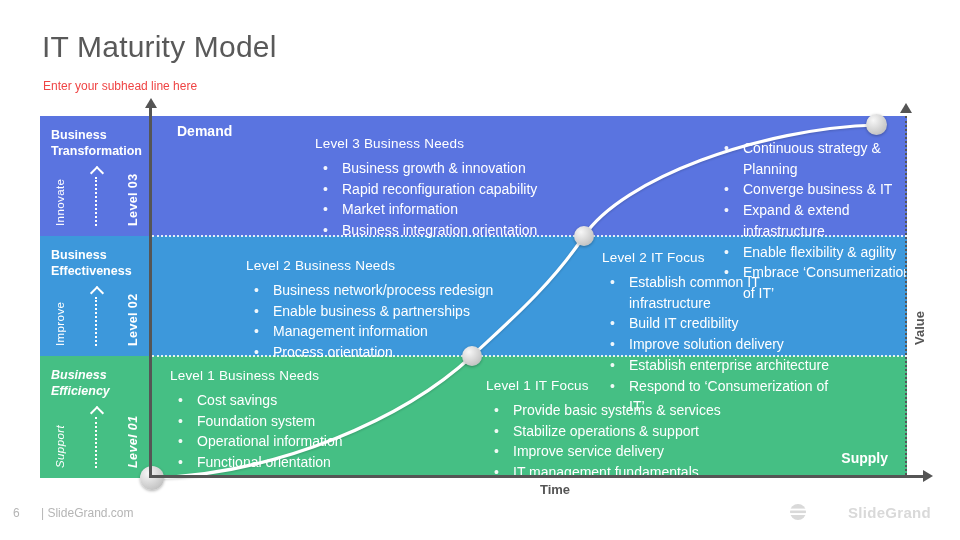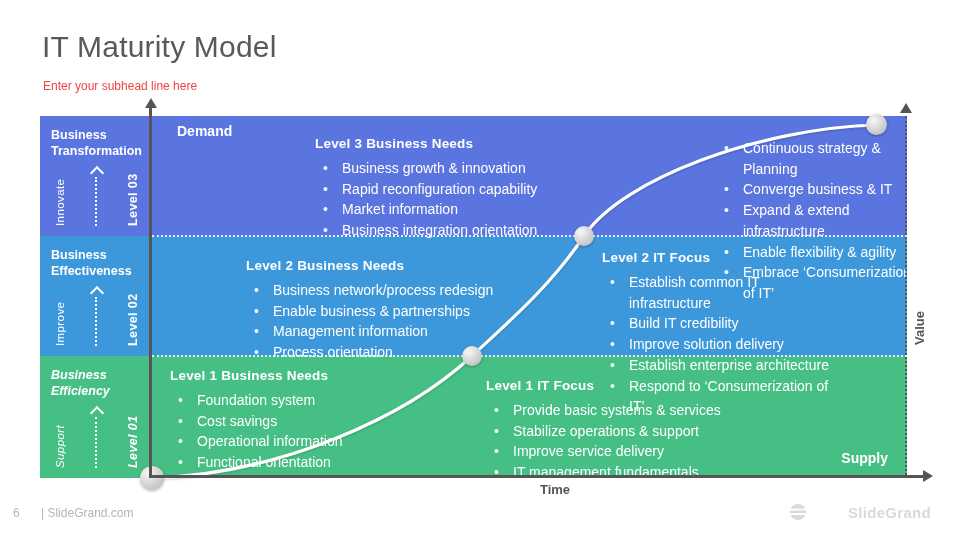--- a/index.html
+++ b/index.html
@@ -25,21 +25,21 @@
   .side-head { padding:11px 4px 0 11px; font-size:12.5px; font-weight:bold; line-height:1.3; }
   .vrow { position:absolute; left:14px; right:10px; top:52px; bottom:10px; display:flex; justify-content:space-between; }
   .vtext { writing-mode:vertical-rl; transform:rotate(180deg); font-size:11.5px; letter-spacing:.4px; display:flex; align-items:center; }
   .vlevel { font-weight:bold; font-size:12.5px; }
   .varrow { position:relative; width:2px; margin-top:9px; border-left:2px dotted #fff; }
   .varrow::before { content:""; position:absolute; top:-9px; left:-5px; width:8px; height:8px;
                     border-top:2.5px solid #fff; border-right:2.5px solid #fff; transform:rotate(-45deg); }
 
   
   .tb { position:absolute; color:#fff; z-index:7; }
-  .tb h3 { font-size:13.5px; font-weight:bold; margin-bottom:7px; letter-spacing:.2px; }
+  .tb h3 { font-size:13.5px; font-weight:normal; margin-bottom:7px; letter-spacing:.2px; }
   .tb ul { list-style:none; font-size:14px; line-height:1.48; }
   .tb li { position:relative; padding-left:27px; }
   .tb li::before { content:"\2022"; position:absolute; left:8px; color:rgba(255,255,255,.92); }
   .tb-l3-needs { left:315px; top:136px; width:270px; }
   .tb-l3-focus { left:716px; top:138px; width:200px; }
   .tb-l2-needs { left:246px; top:258px; width:270px; }
   .tb-l2-focus { left:602px; top:250px; width:230px; }
   .tb-l1-needs { left:170px; top:368px; width:250px; }
   .tb-l1-focus { left:486px; top:378px; width:250px; }
 
@@ -171,22 +171,22 @@
         <li>Establish common IT infrastructure</li>
         <li>Build IT credibility</li>
         <li>Improve solution delivery</li>
         <li>Establish enterprise architecture</li>
         <li>Respond to ‘Consumerization of IT’</li>
       </ul>
     </div>
     <div class="tb tb-l1-needs">
       <h3>Level 1 Business Needs</h3>
       <ul>
+        <li>Cost savings</li>
         <li>Foundation system</li>
-        <li>Cost savings</li>
         <li>Operational information</li>
         <li>Functional orientation</li>
       </ul>
     </div>
     <div class="tb tb-l1-focus">
       <h3>Level 1 IT Focus</h3>
       <ul>
         <li>Provide basic systems &amp; services</li>
         <li>Stabilize operations &amp; support</li>
         <li>Improve service delivery</li>

